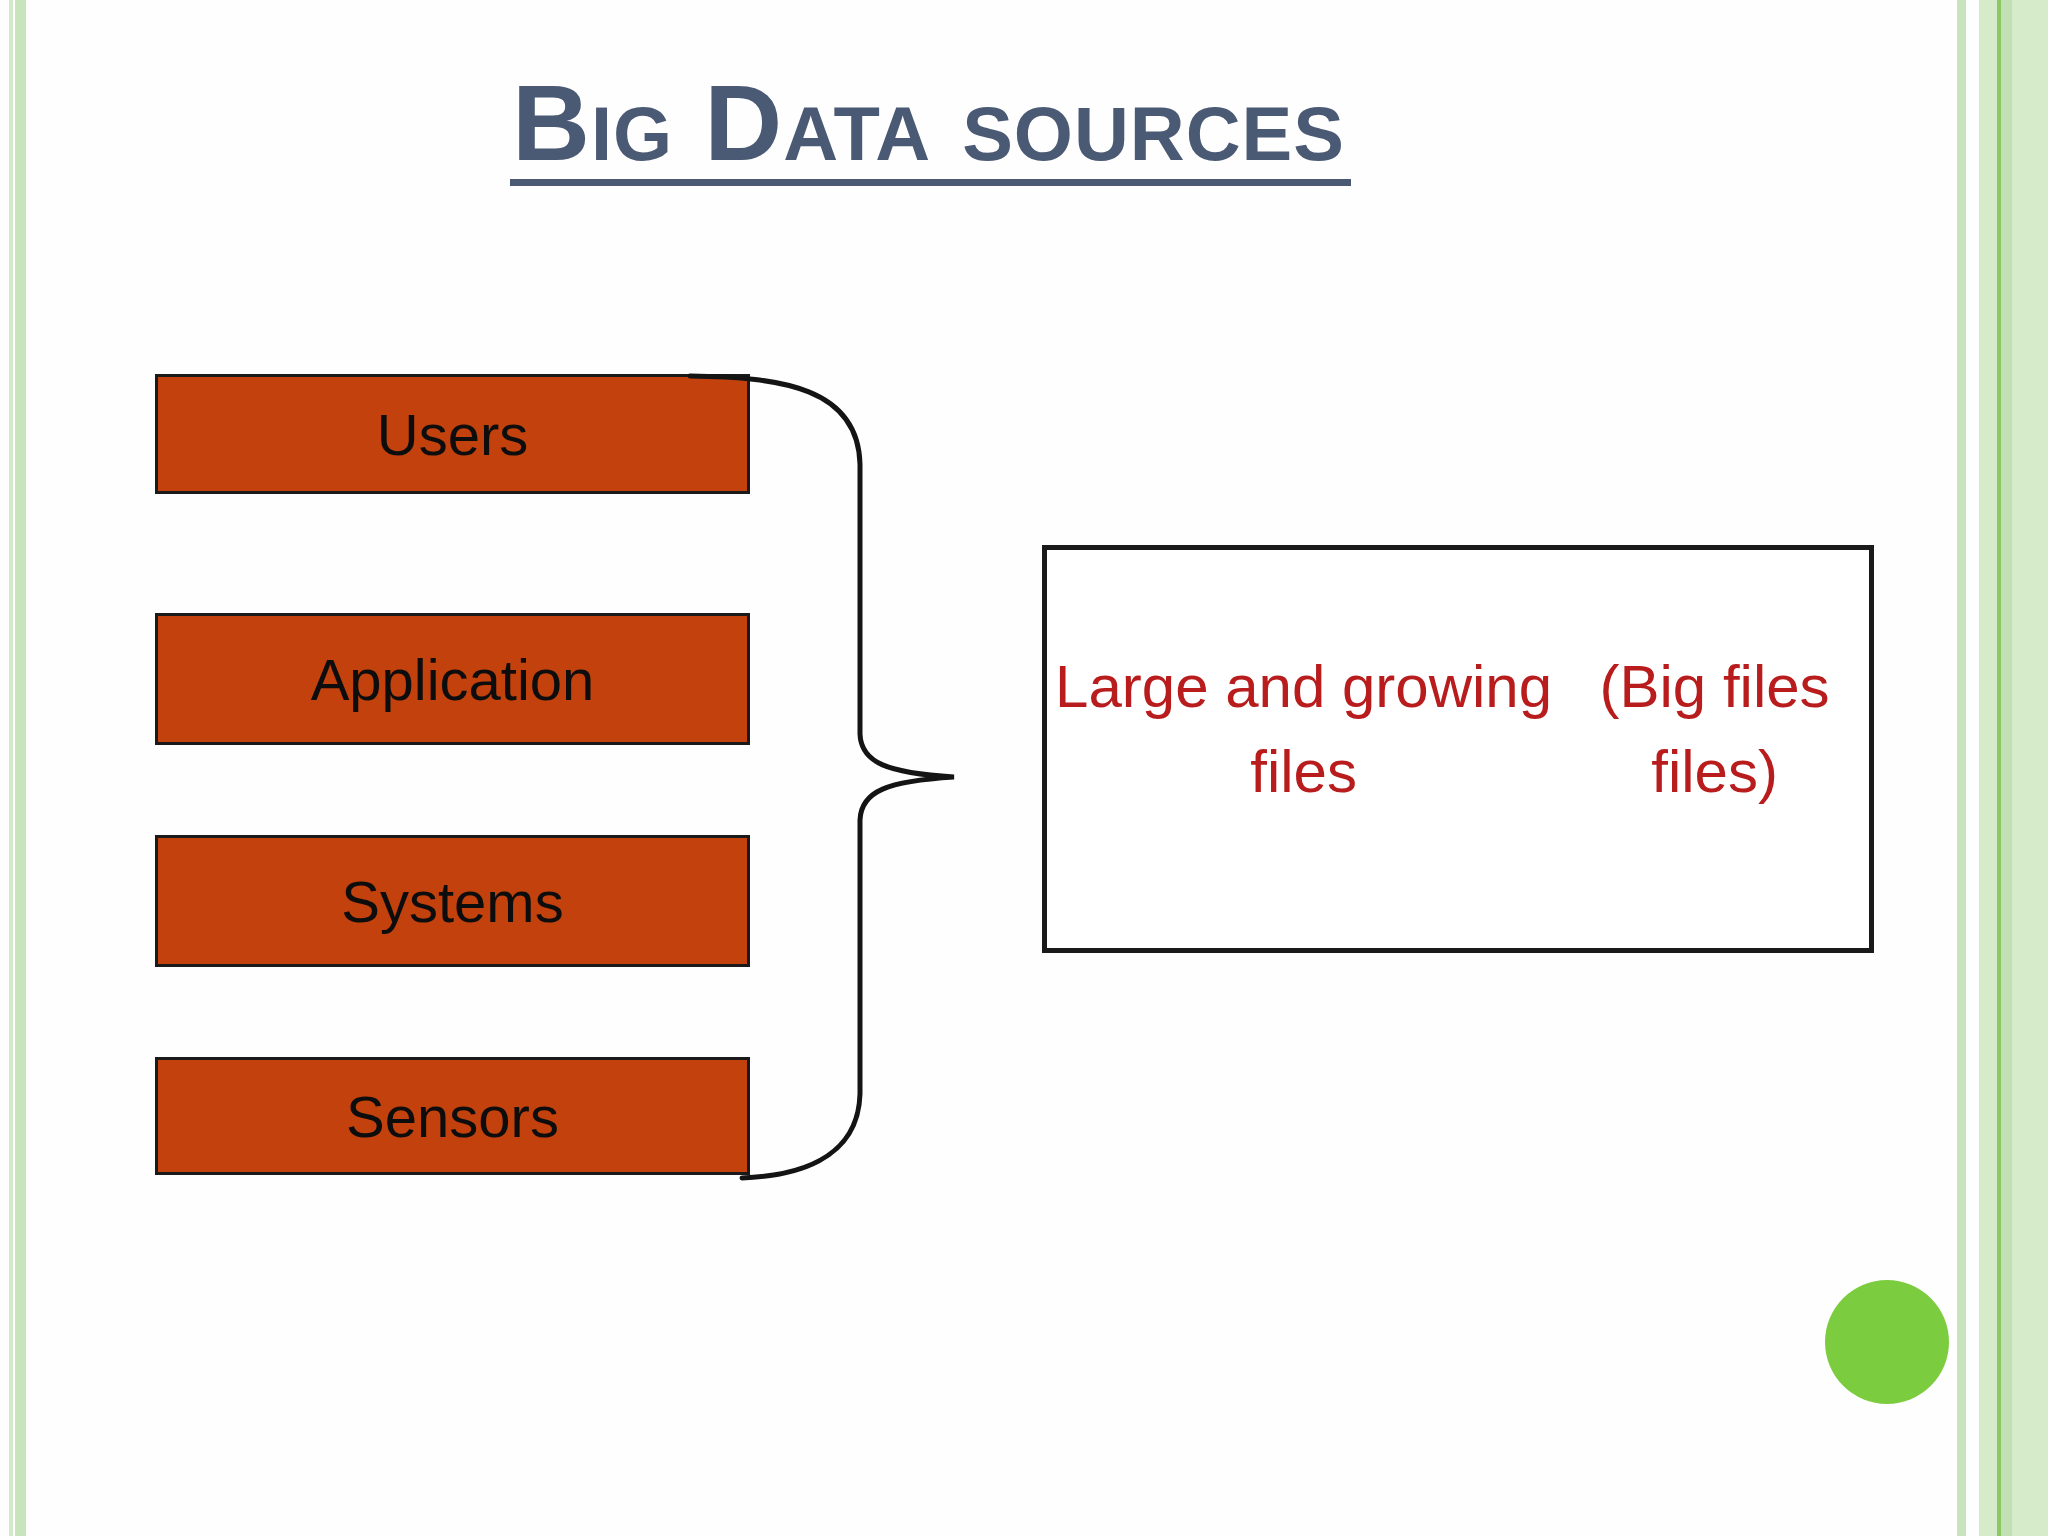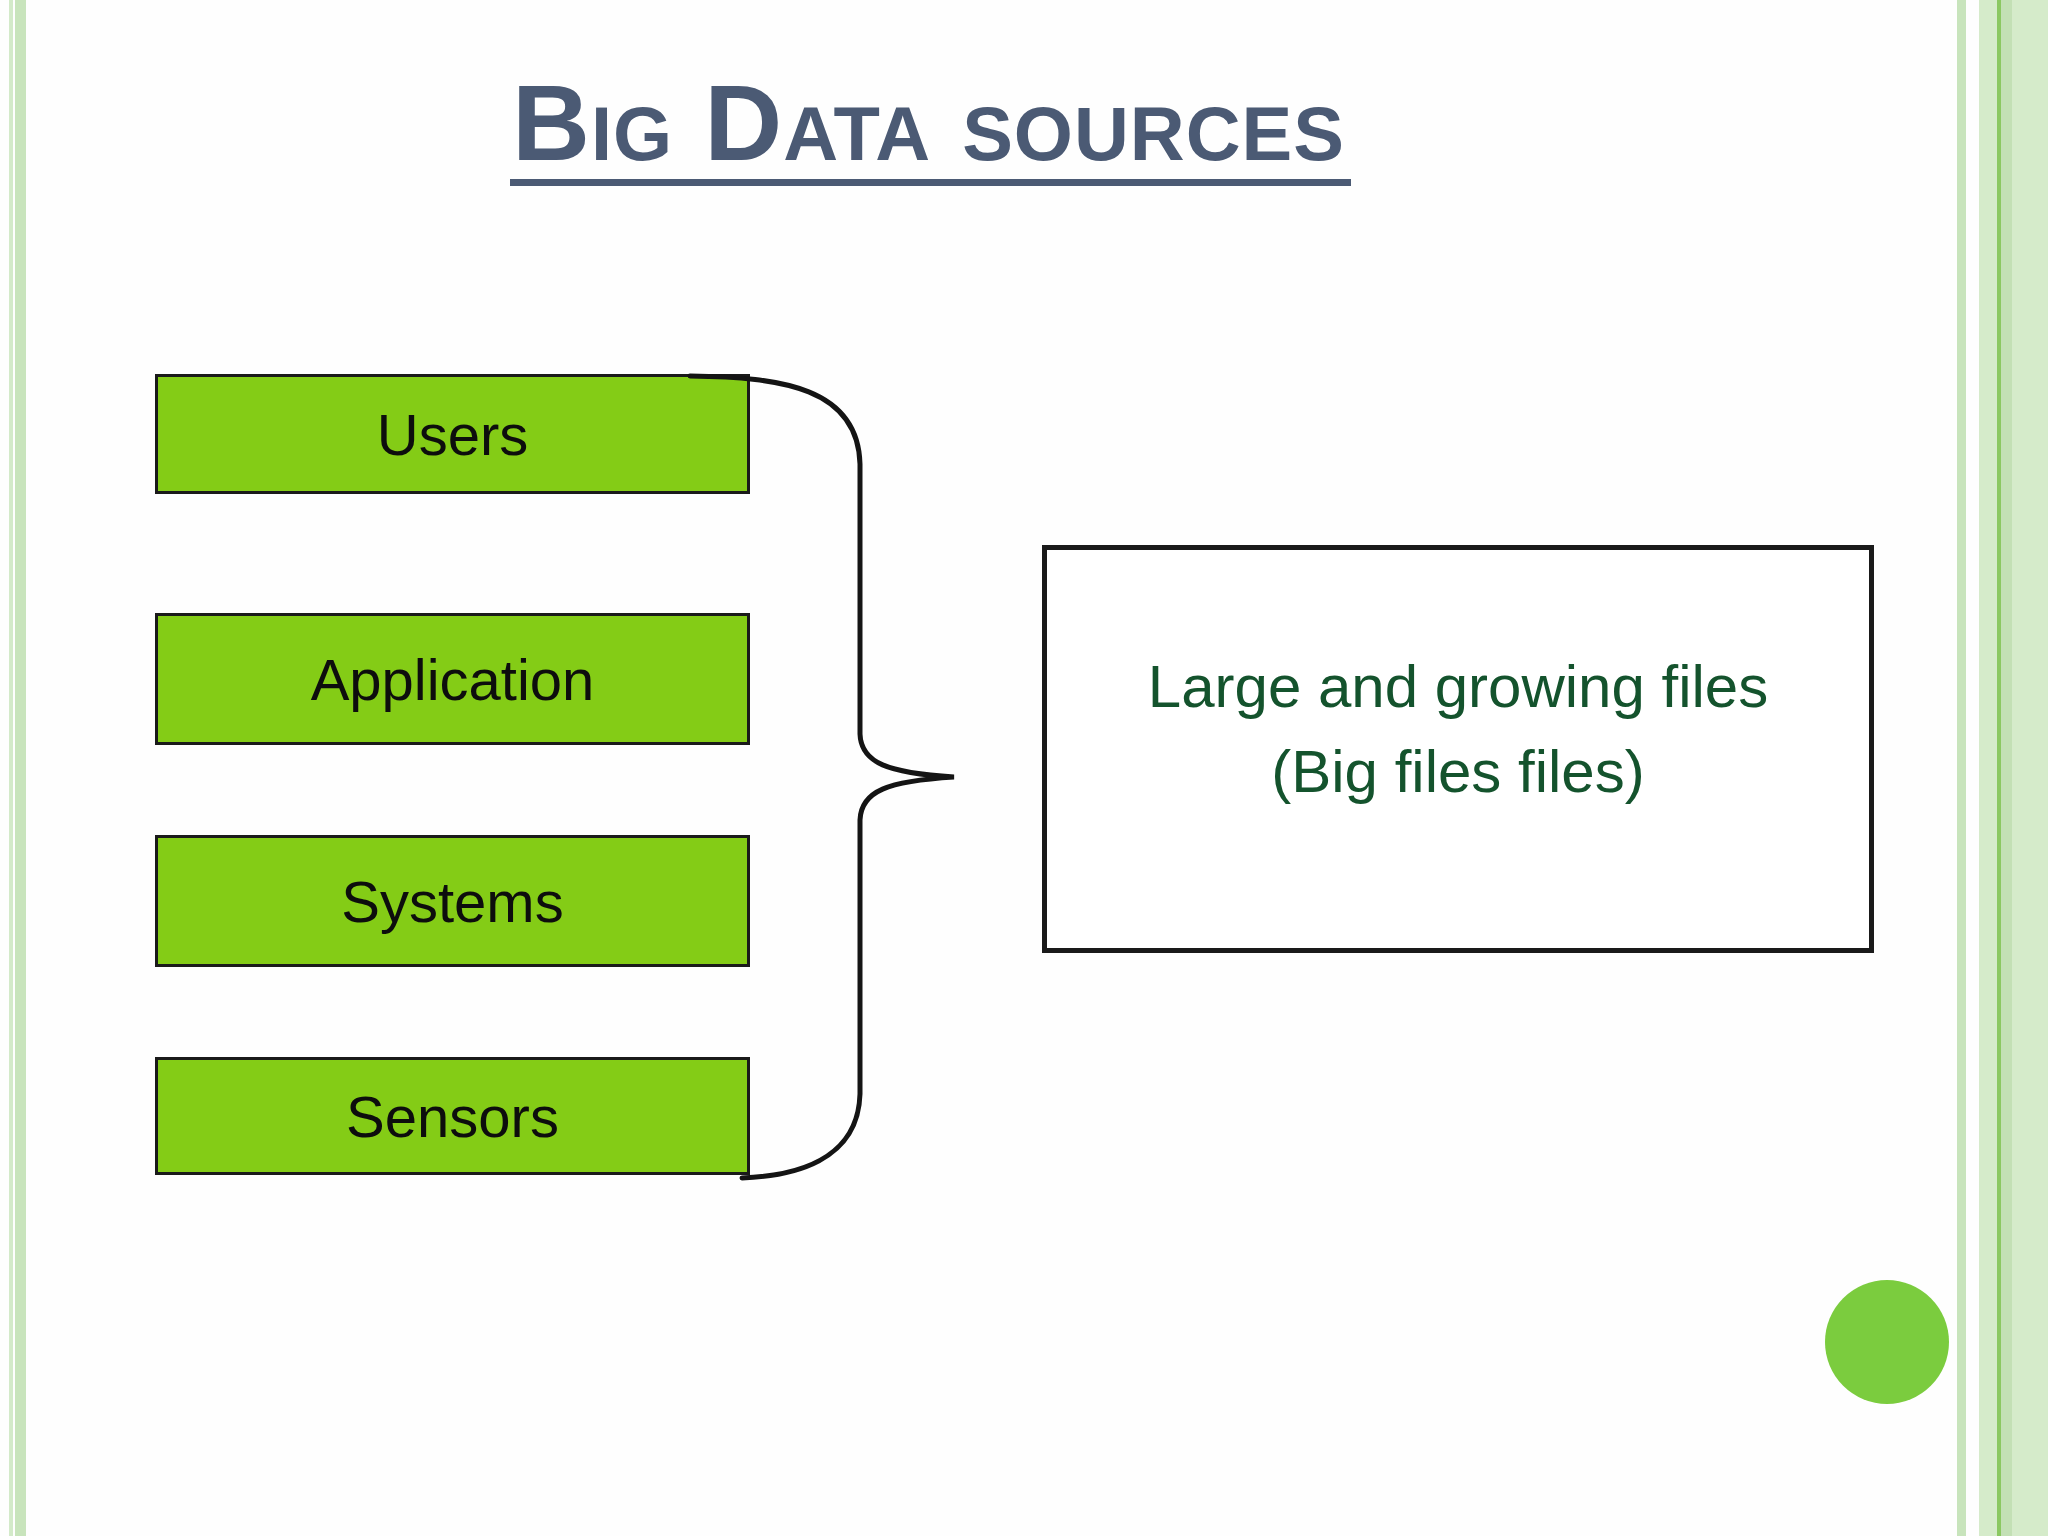--- a/index.html
+++ b/index.html
@@ -31,42 +31,42 @@
     color:var(--title,#4b5a74);
     border-bottom:7px solid var(--title,#4b5a74);
     padding:0 6px 4px 2px;
     white-space:nowrap;
   }
   
   .src-box{
     position:absolute;
     left:155px;width:595px;
     border:3px solid var(--ink,#1a1a1a);
-    background:#84cc16;
+    background:#c2410c;
     display:flex;align-items:center;justify-content:center;
     font-size:58px;color:#0d0d0d;
     box-sizing:border-box;
   }
   #src-0{top:374px;height:120px;}
   #src-1{top:613px;height:132px;}
   #src-2{top:835px;height:132px;}
   #src-3{top:1057px;height:118px;justify-content:center;}
   
   #brace-svg{position:absolute;left:0;top:0;width:2048px;height:1536px;pointer-events:none;}
   
   #result-box{
     position:absolute;
     left:1042px;top:545px;width:832px;height:408px;
     border:5px solid var(--ink,#1a1a1a);
     background:#fff;
     box-sizing:border-box;
-    display:flex;flex-direction:column;
+    display:flex;flex-direction:row;
     align-items:center;justify-content:center;
     padding-bottom:40px;
-    font-size:60px;line-height:1.42;color:#14532d;
+    font-size:60px;line-height:1.42;color:#b91c1c;
     text-align:center;
   }
   
   #accent-circle{
     position:absolute;
     left:1825px;top:1280px;width:124px;height:124px;
     border-radius:50%;
     background:var(--circle,#7bcc3e);
   }
 </style>

